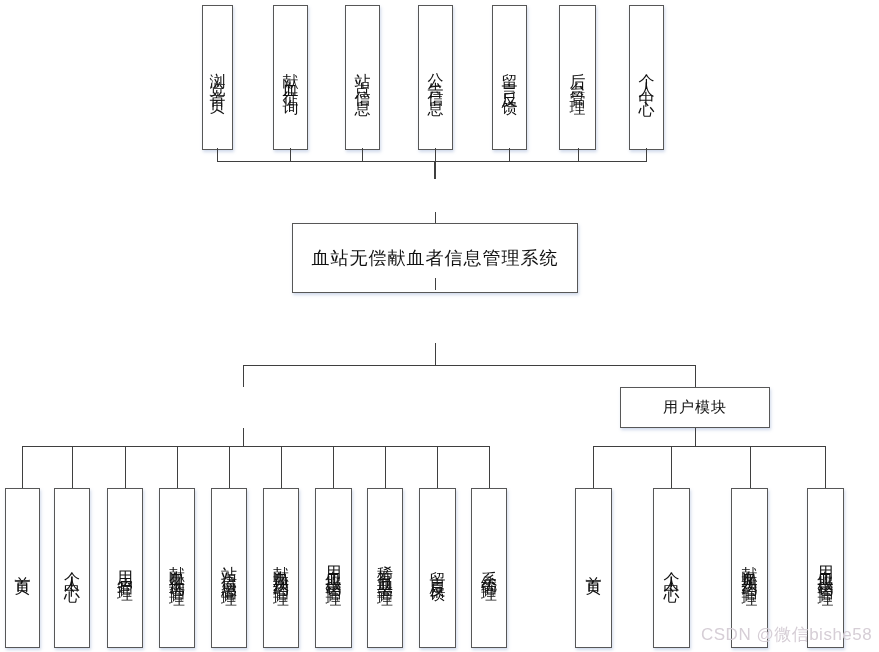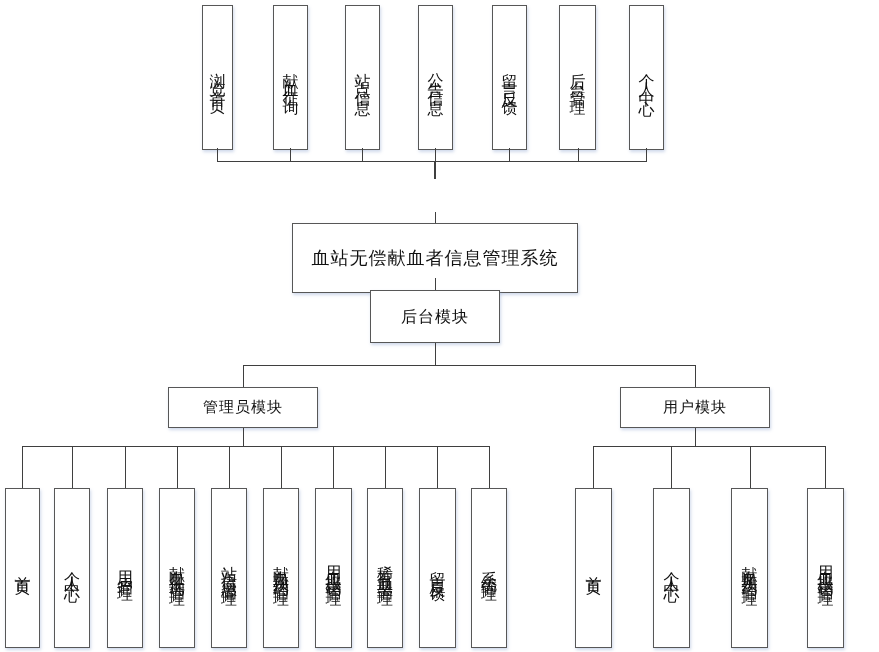--- a/index.html
+++ b/index.html
@@ -56,23 +56,21 @@
 
   <div class="node vbox vtop" style="left:202px; top:5px;  width:31px; height:145px;">浏览首页</div>
   <div class="node vbox vtop" style="left:273px; top:5px;  width:35px; height:145px;">献血征询</div>
   <div class="node vbox vtop" style="left:345px; top:5px;  width:35px; height:145px;">站点信息</div>
   <div class="node vbox vtop" style="left:418px; top:5px;  width:35px; height:145px;">公告信息</div>
   <div class="node vbox vtop" style="left:492px; top:5px;  width:35px; height:145px;">留言反馈</div>
   <div class="node vbox vtop" style="left:559px; top:5px;  width:37px; height:145px;">后台管理</div>
   <div class="node vbox vtop" style="left:629px; top:5px;  width:35px; height:145px;">个人中心</div>
 
   <div class="node hbox title" style="left:292px; top:223px; width:286px; height:70px;">血站无偿献血者信息管理系统</div>
-  <div class="node hbox" style="left:370px; top:290px; width:130px; height:53px;">后台模块</div>
 
-  <div class="node hbox module" style="left:168px; top:387px; width:150px; height:41px;">管理员模块</div>
   <div class="node hbox module" style="left:620px; top:387px; width:150px; height:41px;">用户模块</div>
 
   <div class="node vbox vbot" style="left:5px;   top:488px; width:35px; height:160px;">首页</div>
   <div class="node vbox vbot" style="left:54px;  top:488px; width:36px; height:160px;">个人中心</div>
   <div class="node vbox vbot" style="left:107px; top:488px; width:36px; height:160px;">用户管理</div>
   <div class="node vbox vbot" style="left:159px; top:488px; width:36px; height:160px;">献血征询管理</div>
   <div class="node vbox vbot" style="left:211px; top:488px; width:36px; height:160px;">站点信息管理</div>
   <div class="node vbox vbot" style="left:263px; top:488px; width:36px; height:160px;">献血预约管理</div>
   <div class="node vbox vbot" style="left:315px; top:488px; width:37px; height:160px;">用血报销管理</div>
   <div class="node vbox vbot" style="left:367px; top:488px; width:36px; height:160px;">稀有血型管理</div>
@@ -113,13 +111,14 @@
       <div class="line" style="left: 437px; top: 446px; width: 1px; height: 42px; background: rgb(63, 63, 63);"></div>
       <div class="line" style="left: 489px; top: 446px; width: 1px; height: 42px; background: rgb(63, 63, 63);"></div>
       <div class="line" style="left: 695px; top: 428px; width: 1px; height: 18px; background: rgb(63, 63, 63);"></div>
       <div class="line" style="left: 593px; top: 446px; width: 233px; height: 1px; background: rgb(63, 63, 63);"></div>
       <div class="line" style="left: 593px; top: 446px; width: 1px; height: 42px; background: rgb(63, 63, 63);"></div>
       <div class="line" style="left: 671px; top: 446px; width: 1px; height: 42px; background: rgb(63, 63, 63);"></div>
       <div class="line" style="left: 750px; top: 446px; width: 1px; height: 42px; background: rgb(63, 63, 63);"></div>
       <div class="line" style="left: 825px; top: 446px; width: 1px; height: 42px; background: rgb(63, 63, 63);"></div>
     </div>
 
+  <div class="watermark">CSDN @微信bishe58</div>
 </div>
 
 </body></html>

